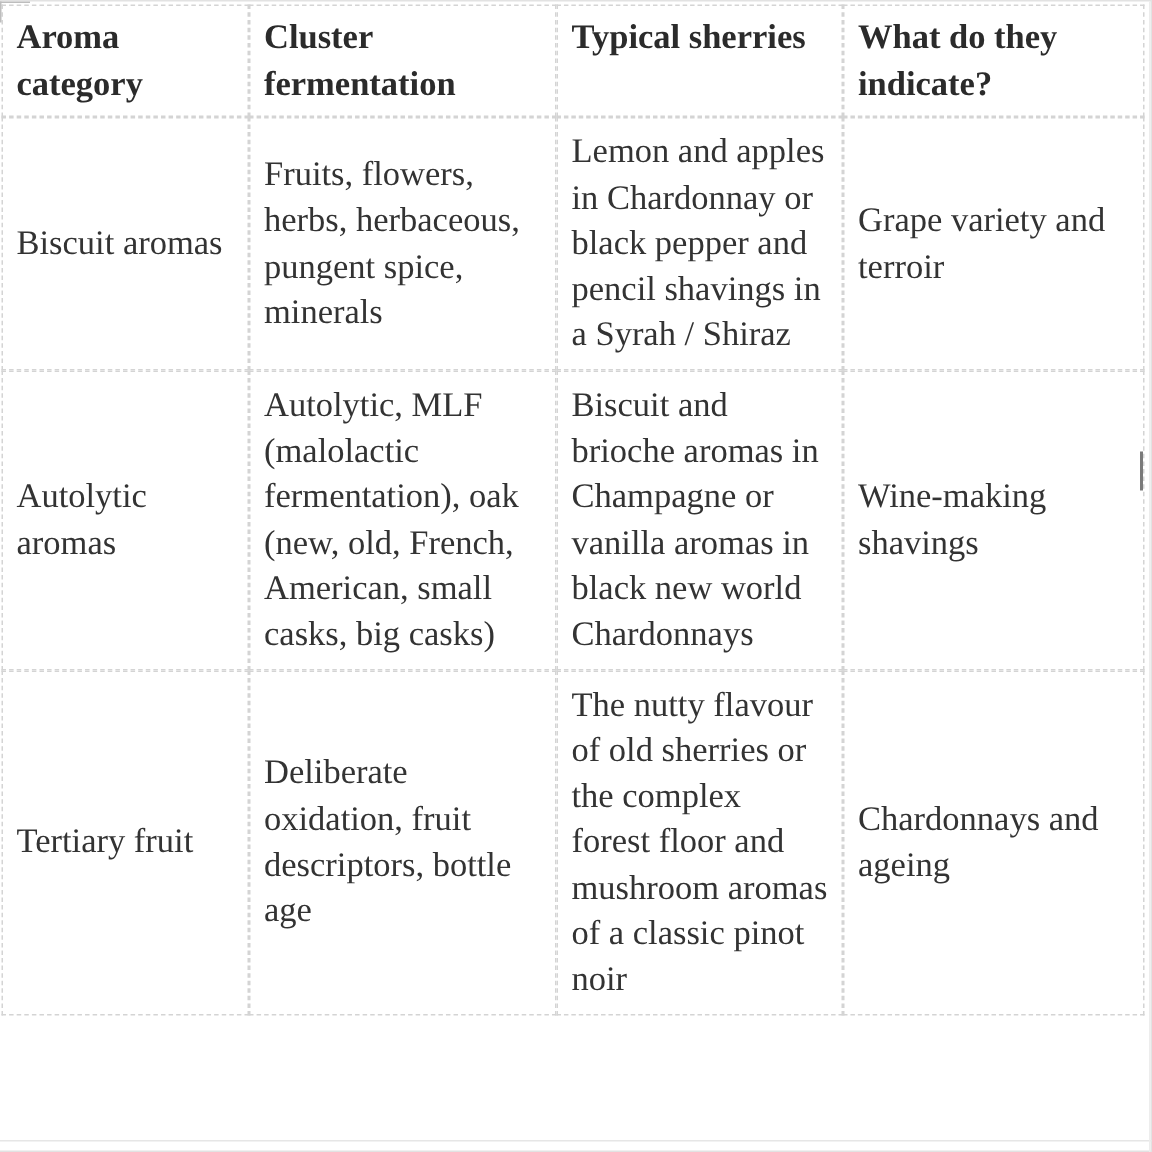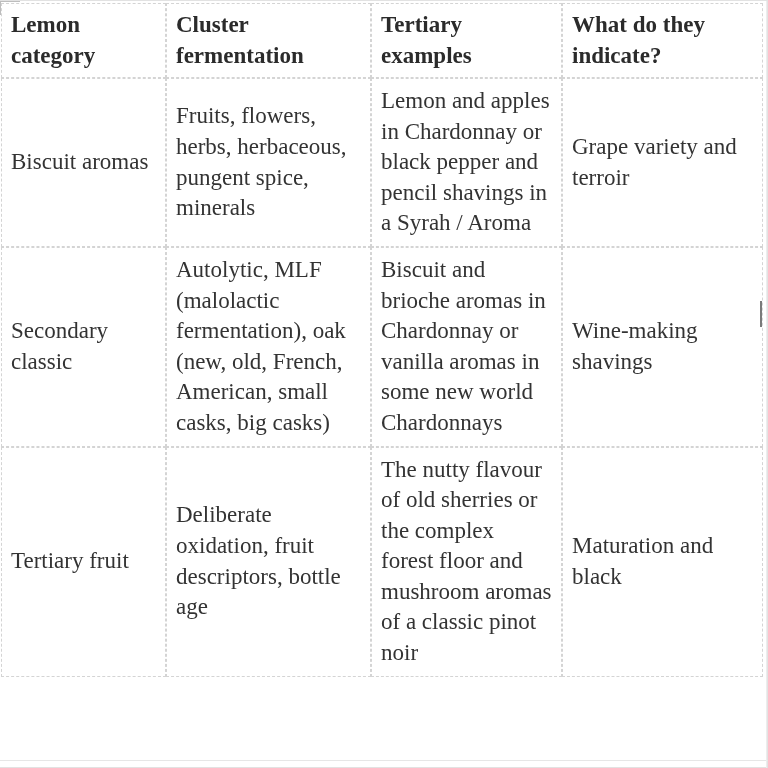--- a/index.html
+++ b/index.html
@@ -86,41 +86,41 @@
 
   <table class="aroma-table">
     <colgroup>
       <col class="c1">
       <col class="c2">
       <col class="c3">
       <col class="c4">
     </colgroup>
     <thead>
       <tr>
-        <th>Lemon category</th>
+        <th>Aroma category</th>
         <th>Cluster fermentation</th>
-        <th>Tertiary examples</th>
+        <th>Typical sherries</th>
         <th>What do they indicate?</th>
       </tr>
     </thead>
     <tbody>
       <tr>
         <td>Biscuit aromas</td>
         <td>Fruits, flowers, herbs, herbaceous, pungent spice, minerals</td>
-        <td>Lemon and apples in Chardonnay or black pepper and pencil shavings in a Syrah / Aroma</td>
+        <td>Lemon and apples in Chardonnay or black pepper and pencil shavings in a Syrah / Shiraz</td>
         <td>Grape variety and terroir</td>
       </tr>
       <tr>
-        <td>Secondary classic</td>
+        <td>Autolytic aromas</td>
         <td>Autolytic, MLF (malolactic fermentation), oak (new, old, French, American, small casks, big casks)</td>
-        <td>Biscuit and brioche aromas in Chardonnay or vanilla aromas in some new world Chardonnays</td>
+        <td>Biscuit and brioche aromas in Champagne or vanilla aromas in black new world Chardonnays</td>
         <td>Wine-making shavings</td>
       </tr>
       <tr>
         <td>Tertiary fruit</td>
         <td>Deliberate oxidation, fruit descriptors, bottle age</td>
         <td>The nutty flavour of old sherries or the complex forest floor and mushroom aromas of a classic pinot noir</td>
-        <td>Maturation and black</td>
+        <td>Chardonnays and ageing</td>
       </tr>
     </tbody>
   </table>
 
 </div>
 
 </body></html>

